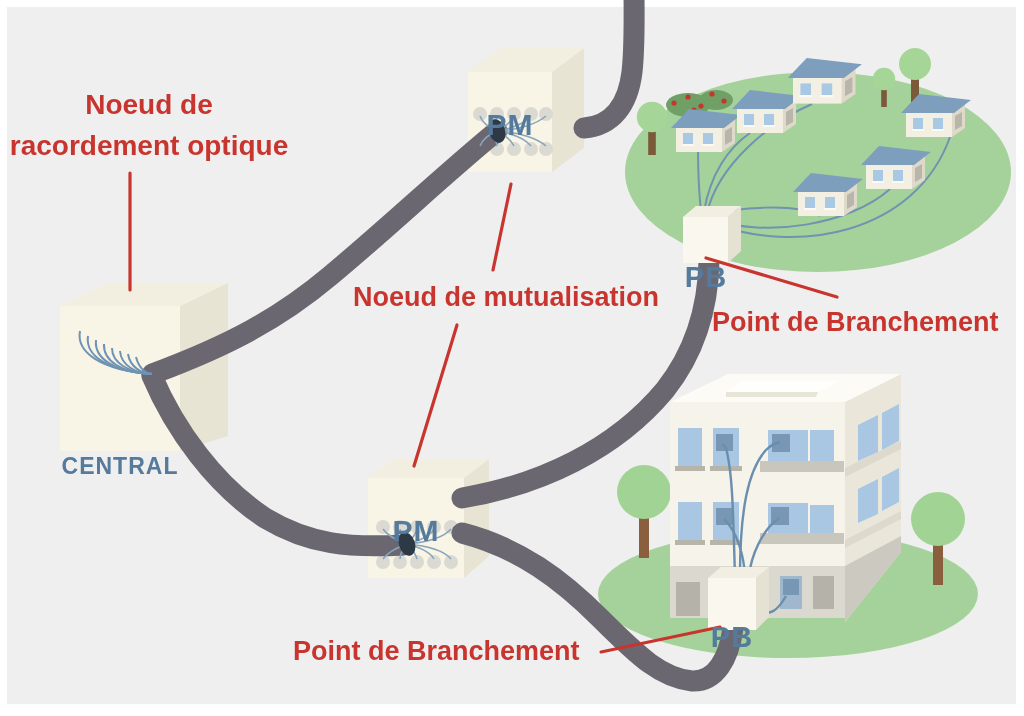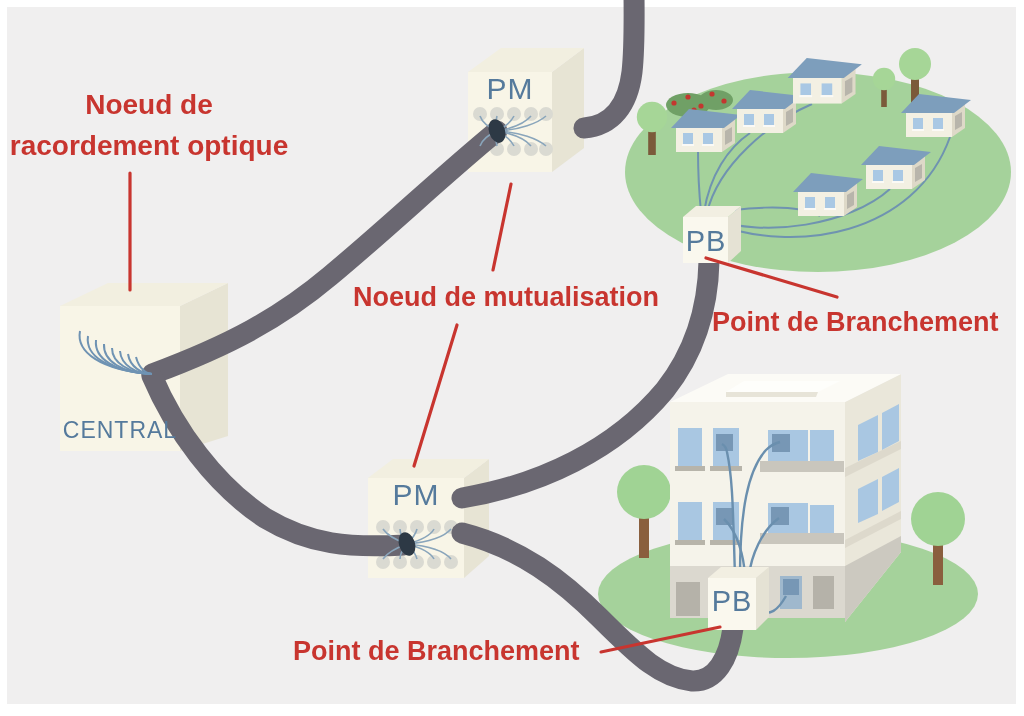--- a/index.html
+++ b/index.html
@@ -17,24 +17,25 @@
     color:#c8352f;
     white-space:nowrap;
     font-size:27px;
   }
   .lbl-nro{left:0px;top:84px;width:298px;text-align:center;font-size:28px;line-height:41px;}
   .lbl-pm{left:353px;top:282px;}
   .lbl-pb-village{left:712px;top:307px;}
   .lbl-pb-building{left:293px;top:636px;}
   .node-lbl{
     position:absolute;
-    font-weight:normal;
+    font-weight:bold;
     color:#557a9c;
     text-align:center;
     letter-spacing:1px;
+    margin-top:36px;
   }
   .node-central{left:60px;top:417px;width:120px;font-size:23px;}
   .node-pm-top{left:468px;top:72px;width:84px;font-size:30px;}
   .node-pm-bottom{left:368px;top:478px;width:96px;font-size:30px;}
   .node-pb-village{left:683px;top:225px;width:46px;font-size:29px;}
   .node-pb-building{left:708px;top:585px;width:48px;font-size:29px;}
 </style>
 </head>
 <body>
 

